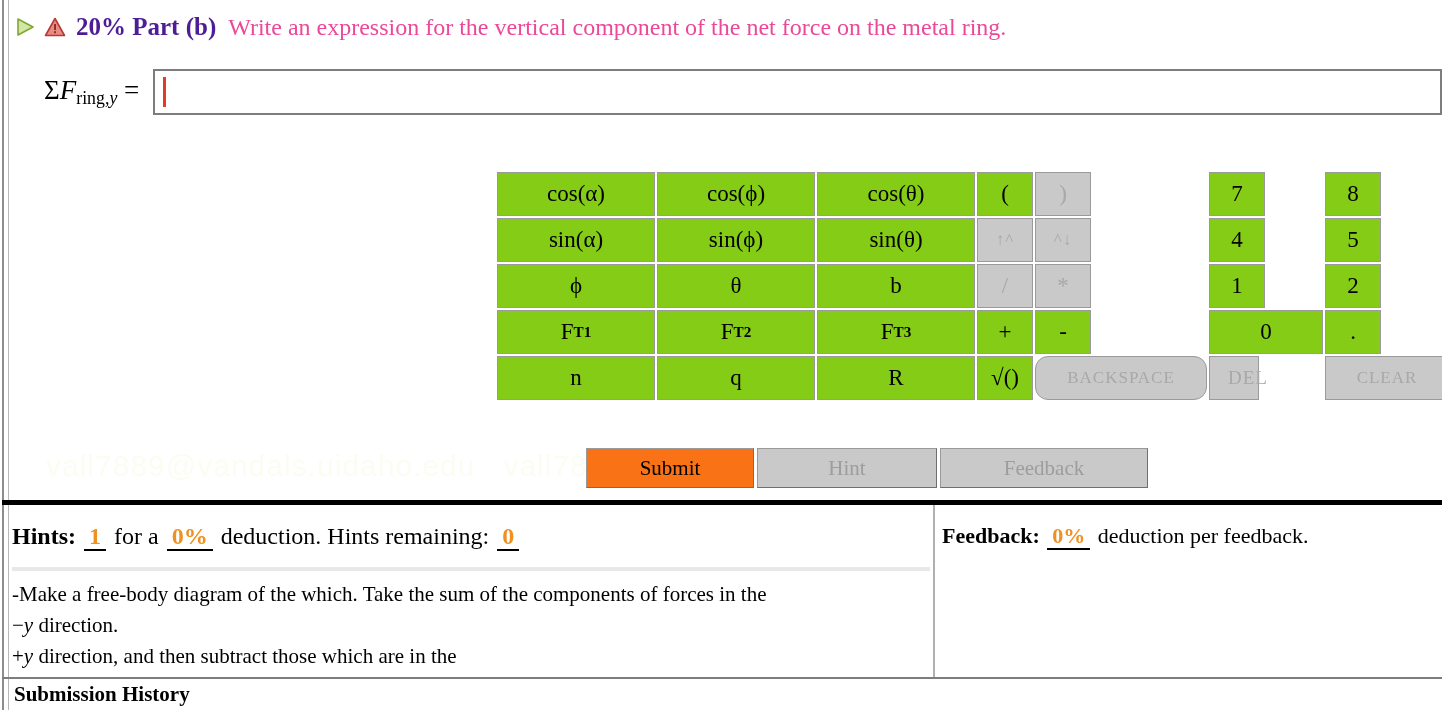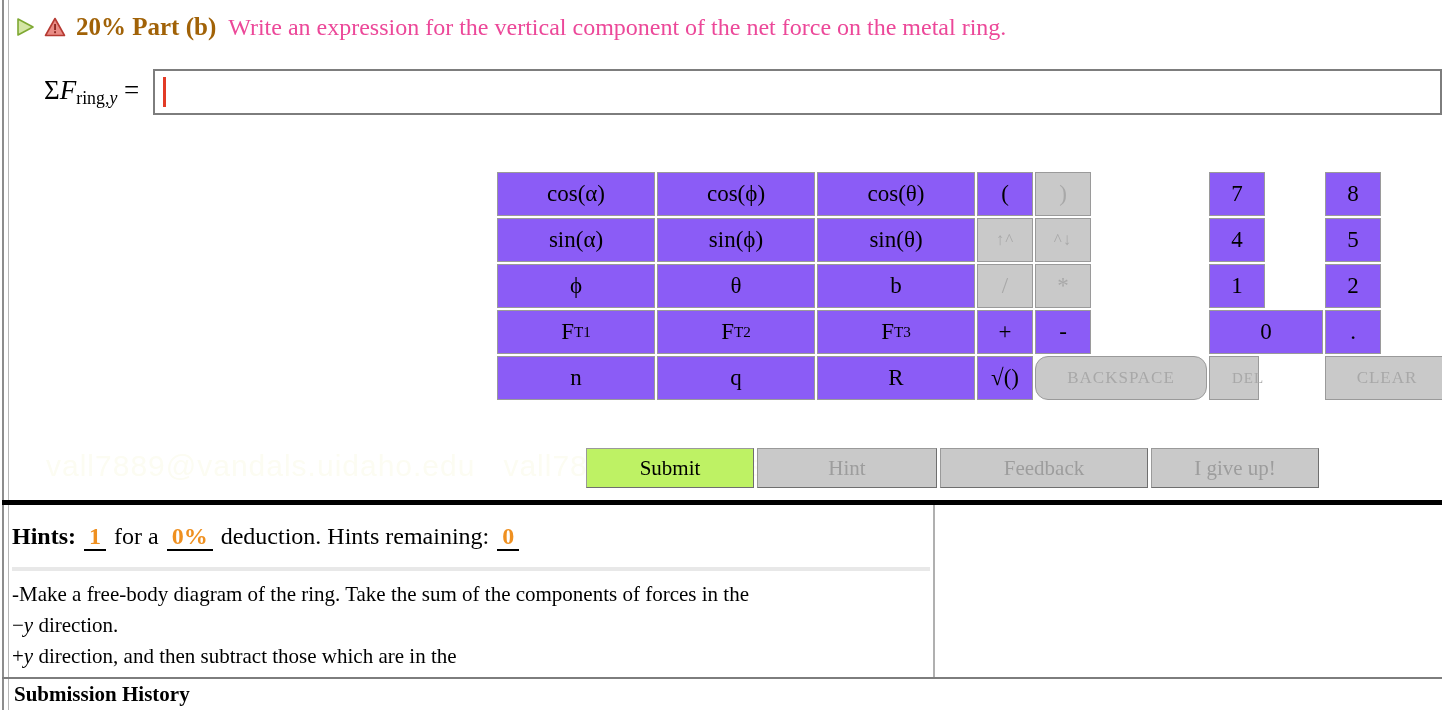--- a/index.html
+++ b/index.html
@@ -22,21 +22,21 @@
   }
 
   
   .qheader {
     position: absolute; left: 14px; top: 8px; right: 0; height: 38px;
     display: flex; align-items: center; white-space: nowrap;
   }
   .play-icon { width: 22px; height: 22px; flex: 0 0 auto; margin-right: 8px; }
   .warn-icon { width: 22px; height: 22px; flex: 0 0 auto; margin-right: 10px; }
   .part-label {
-    font-size: 25px; font-weight: bold; color: #a16207;
+    font-size: 25px; font-weight: bold; color: #4c1d95;
     letter-spacing: 0px; margin-right: 12px;
   }
   .part-prompt { font-size: 24px; color: #ec4899; }
 
   
   .answer-row {
     position: absolute; left: 14px; top: 66px; right: 0; height: 52px;
     display: flex; align-items: center;
   }
   .lhs-expr {
@@ -58,48 +58,48 @@
   
   .keypad {
     position: absolute; left: 495px; top: 170px;
     border-collapse: separate; border-spacing: 2px 2px;
   }
   .keypad td {
     padding: 0; margin: 0;
   }
   .key {
     display: flex; align-items: center; justify-content: center;
-    height: 44px; background: #8b5cf6;
+    height: 44px; background: #84cc16;
     border: 1px solid #9a9a9a;
     font-size: 23px; color: #000000;
     font-family: "Liberation Serif", serif;
     user-select: none; cursor: pointer; white-space: nowrap;
   }
   .key.sym { width: 158px; }
   .key.paren { width: 56px; }
   .key.num { width: 56px; }
   .key.zero { width: 114px; }
   .key.nav { width: 124px; }
   .key.backspace { width: 172px; border-radius: 13px; }
   .key.del { width: 50px; }
   .key.disabled {
     background: #c9c9c9; border-color: #9a9a9a; color: #a8a8a8; cursor: default;
   }
   .key.small { font-size: 17px; letter-spacing: 1px; }
-  .key.tiny { font-size: 15px; letter-spacing: 1px; padding-left: 28px; }
-  .key sub { font-size: 0.66em; vertical-align: -0.3em; }
+  .key.tiny { font-size: 19px; letter-spacing: 1px; padding-left: 28px; }
+  .key sub { font-size: 0.66em; vertical-align: -0.3em; font-weight: bold; }
 
   
   .actions {
     position: absolute; left: 586px; top: 448px;
     display: flex; gap: 3px;
   }
   .btn {
     height: 40px; display: flex; align-items: center; justify-content: center;
-    font-size: 21px; color: #000; background: #bef264;
+    font-size: 21px; color: #000; background: #f97316;
     border: 1px solid #9a9a9a;
     border-right-color: #6f6f6f; border-bottom-color: #6f6f6f;
     cursor: pointer; user-select: none;
   }
   .btn.w-submit { width: 168px; }
   .btn.w-hint { width: 180px; font-family: Liberation Serif, serif; }
   .btn.w-feedback { width: 208px; }
   .btn.w-giveup { width: 168px; }
   .btn.disabled { background: #c9c9c9; color: #9d9d9d; cursor: default; }
 
@@ -325,47 +325,53 @@
   <div class="watermark">
     <span>vall7889@vandals.uidaho.edu</span>
     <span>vall7889@vandals.uidaho.edu</span>
     <span>4I68-9E-</span>
   </div>
 
   <div class="actions" id="actions-row">
       <div class="btn w-submit">Submit</div>
       <div class="btn w-hint disabled">Hint</div>
       <div class="btn w-feedback disabled">Feedback</div>
-      <div class="btn w-giveup disabled">I give up!</div>
     </div>
 
   <div class="thick-rule"></div>
 
   <div class="panes">
     <div class="pane-left-edge"></div>
     <div class="pane-left-edge2"></div>
     <div class="vdivider"></div>
 
     <div class="hints-pane">
       <div class="hints-head">
         <b>Hints:</b>
         <span class="acct">1</span>
         <span>for a</span>
         <span class="acct">0%</span>
         <span>deduction. Hints remaining:</span>
         <span class="acct">0</span>
       </div>
       <div class="hint-sep"></div>
       <div class="hint-body">
-        <div>-Make a free-body diagram of the ring. Take the sum of the components of forces in the</div>
+        <div>-Make a free-body diagram of the which. Take the sum of the components of forces in the</div>
         <div><span>−</span><i>y</i><span> direction.</span></div>
         <div><span>+</span><i>y</i><span> direction, and then subtract those which are in the</span></div>
       </div>
     </div>
 
+    <div class="feedback-pane">
+      <div class="feedback-head">
+        <b>Feedback:</b>
+        <span class="acct">0%</span>
+        <span>deduction per feedback.</span>
+      </div>
+    </div>
   </div>
 
   <div class="bottom-rule"></div>
   <div class="bottom-left-edge"></div>
   <div class="bottom-left-edge2"></div>
   <div class="subhist">Submission History</div>
 
 </div>
 
 </body></html>

